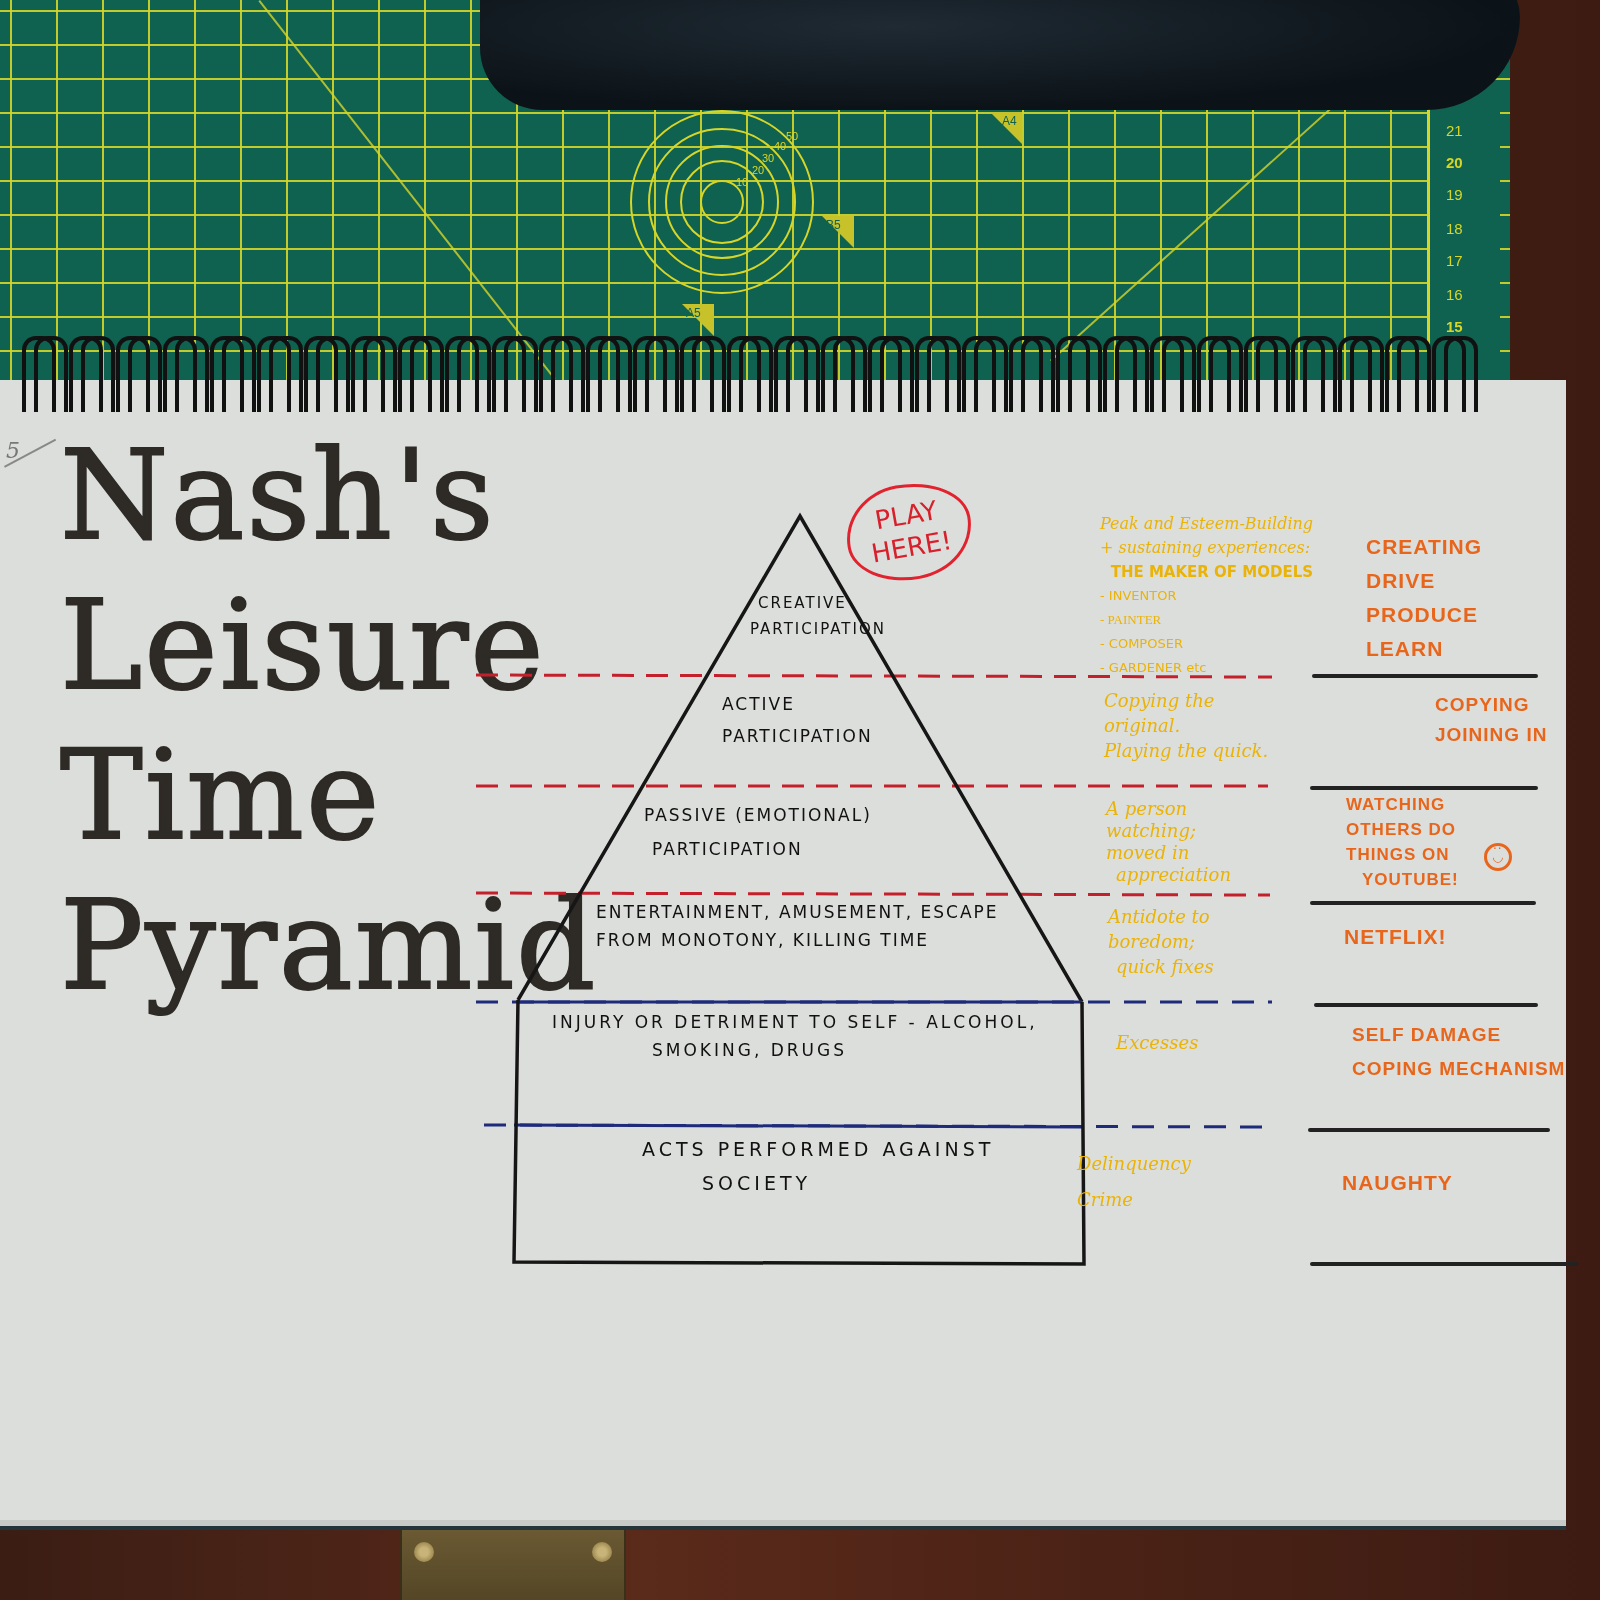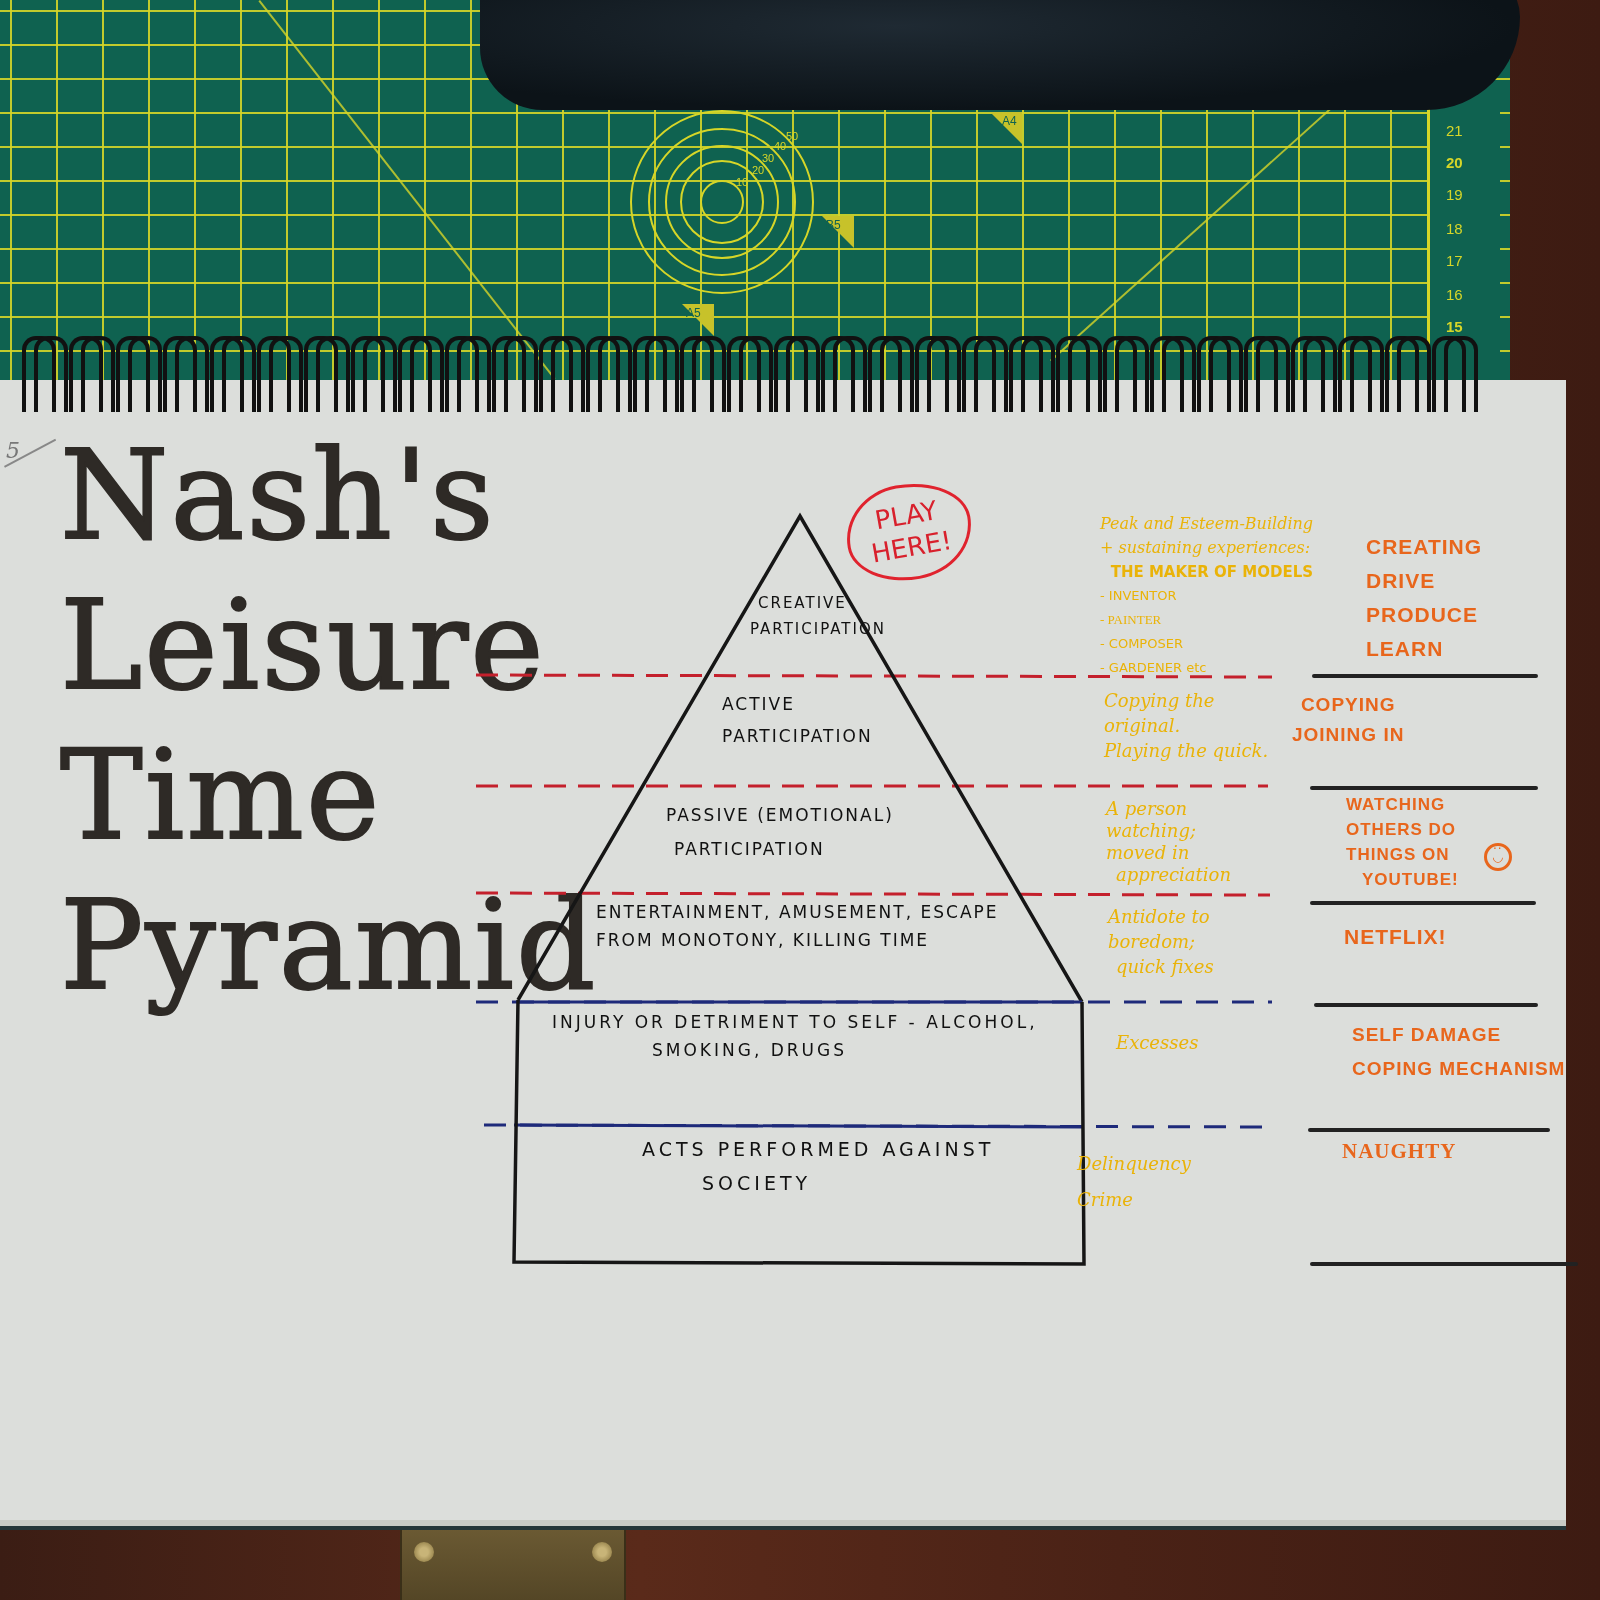--- a/index.html
+++ b/index.html
@@ -248,21 +248,21 @@
 </svg>
 
 <div class="tier-label" style="left:758px;top:590px;font-size:15px;line-height:26px;">
   <div>Creative</div>
   <div style="margin-left:-8px;">Participation</div>
 </div>
 <div class="tier-label" style="left:722px;top:688px;line-height:32px;">
   <div>Active</div>
   <div>Participation</div>
 </div>
-<div class="tier-label" style="left:666px;top:798px;line-height:34px;">
+<div class="tier-label" style="left:644px;top:798px;line-height:34px;">
   <div>Passive (Emotional)</div>
   <div style="margin-left:8px;">Participation</div>
 </div>
 <div class="tier-label" style="left:596px;top:898px;">
   <div>Entertainment, Amusement, Escape</div>
   <div>From Monotony, Killing Time</div>
 </div>
 <div class="tier-label" style="left:552px;top:1008px;letter-spacing:3px;">
   <div>Injury or Detriment to Self - Alcohol,</div>
   <div style="margin-left:100px;">Smoking, Drugs</div>
@@ -311,21 +311,21 @@
 </div>
 
 <div class="orange" style="left:1366px;top:530px;">
   <div>Creating</div>
   <div>Drive</div>
   <div>Produce</div>
   <div>Learn</div>
 </div>
 <div class="rule" style="left:1312px;top:674px;width:226px;"></div>
 
-<div class="orange" style="left:1292px;top:690px;font-size:19px;line-height:30px;text-align:center;">
+<div class="orange" style="left:1435px;top:690px;font-size:19px;line-height:30px;">
   <div>Copying</div>
   <div>Joining in</div>
 </div>
 <div class="rule" style="left:1310px;top:786px;width:228px;"></div>
 
 <div class="orange" style="left:1346px;top:792px;font-size:17px;line-height:25px;">
   <div>Watching</div>
   <div>others do</div>
   <div>things on</div>
   <div style="margin-left:16px;">YouTube!</div>
@@ -337,16 +337,16 @@
   <div>Netflix!</div>
 </div>
 <div class="rule" style="left:1314px;top:1003px;width:224px;"></div>
 
 <div class="orange" style="left:1352px;top:1018px;font-size:19px;line-height:34px;">
   <div>Self damage</div>
   <div>Coping mechanism</div>
 </div>
 <div class="rule" style="left:1308px;top:1128px;width:242px;"></div>
 
-<div class="orange" style="left:1342px;top:1134px;font-family:Liberation Serif, serif;">
+<div class="orange" style="left:1342px;top:1166px;">
   <div>Naughty</div>
 </div>
 <div class="rule" style="left:1310px;top:1262px;width:268px;"></div>
 
 </body></html>

